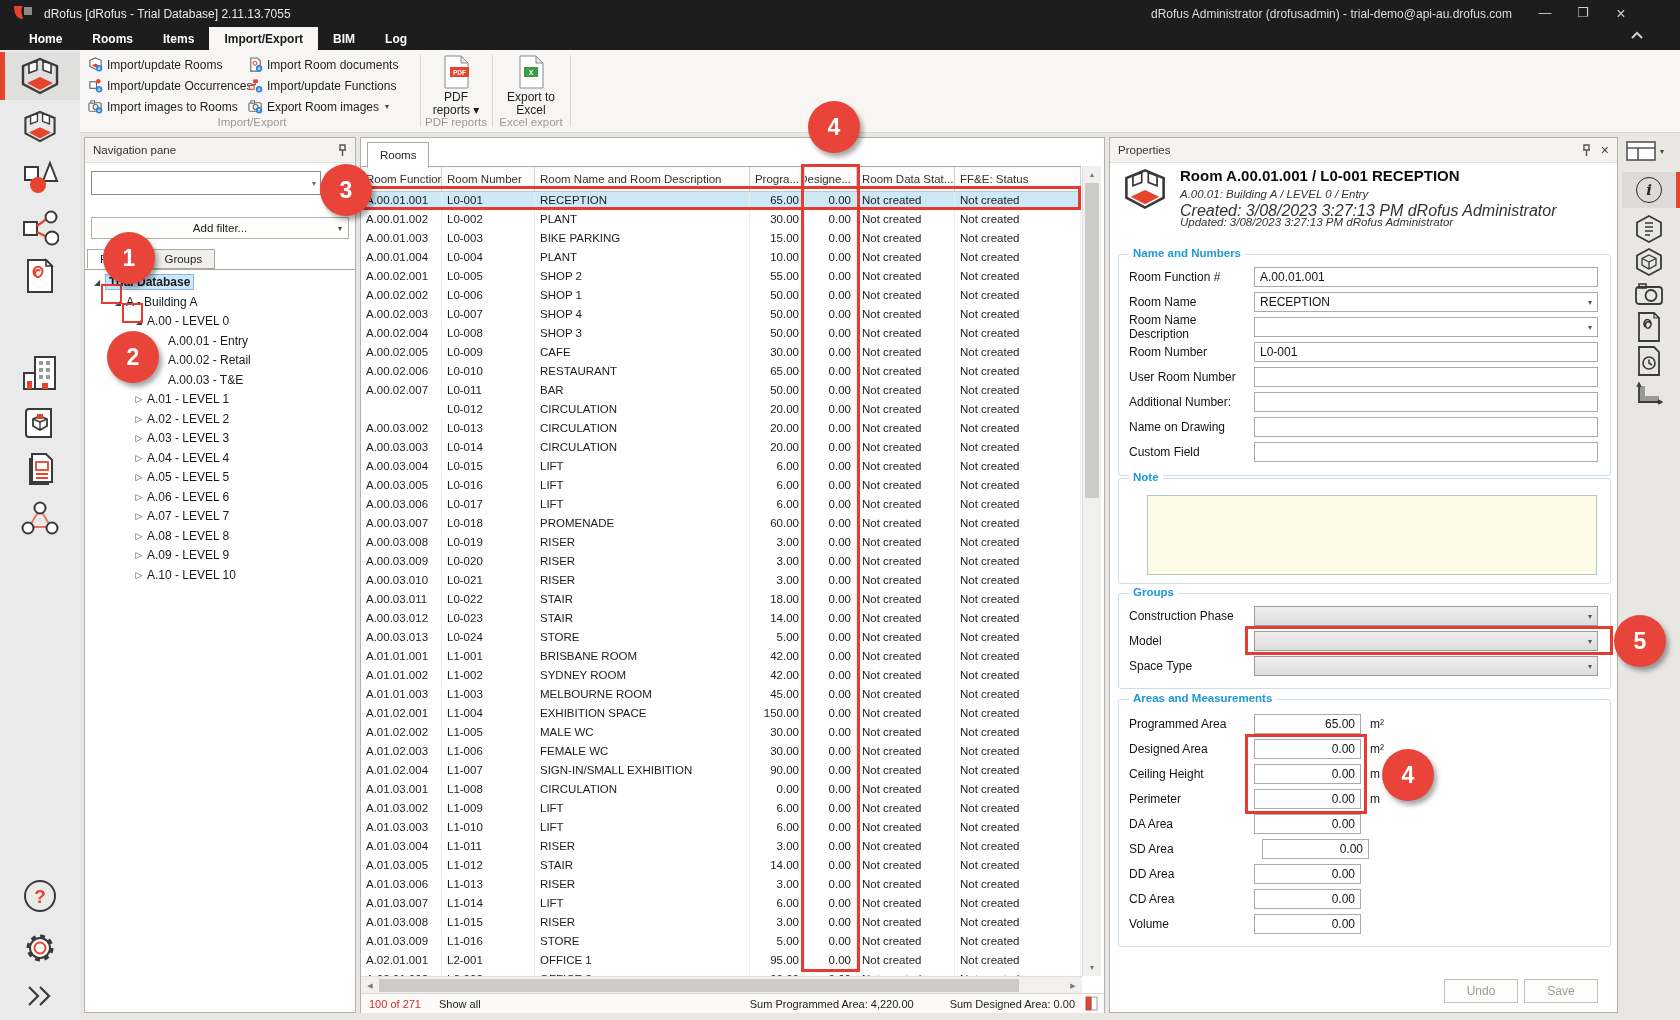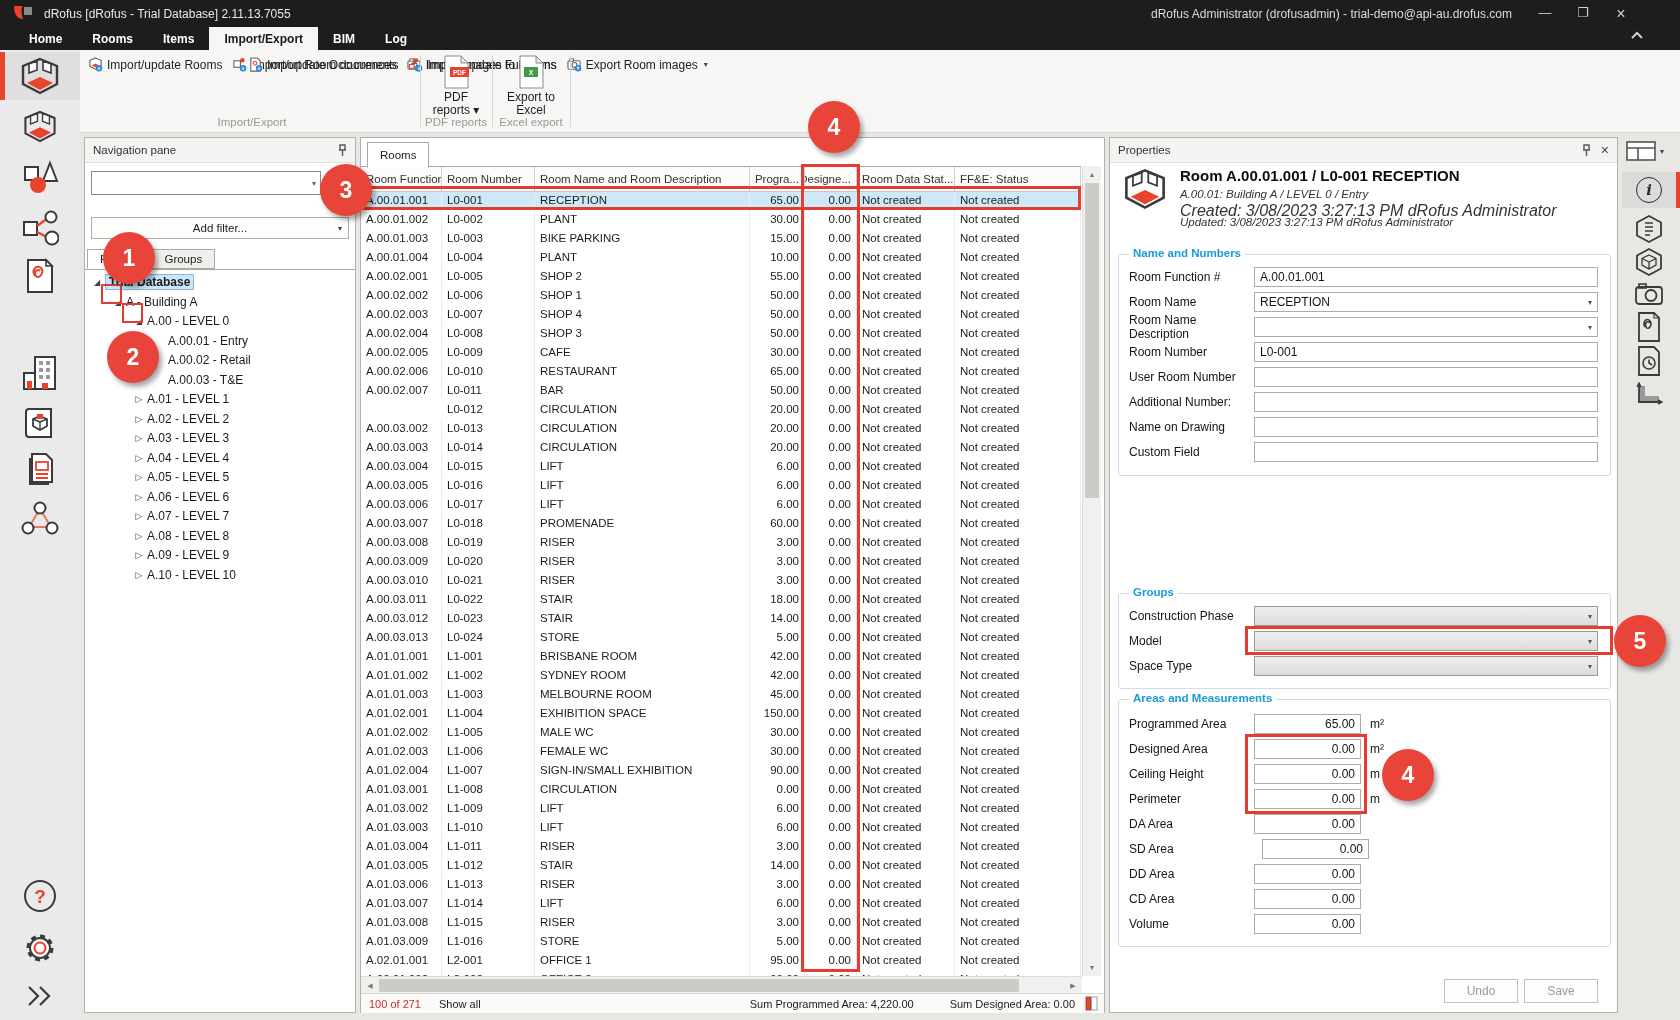--- a/index.html
+++ b/index.html
@@ -18,21 +18,21 @@
   .win-btn{width:14px;text-align:center;font-size:13px;cursor:default;}
   
   .tabbar{position:absolute;left:0;top:27px;width:1680px;height:23px;background:#1d1d1d;
           display:flex;align-items:stretch;padding-left:14px;box-sizing:border-box;z-index:5;}
   .menu-tab{color:#fff;font-size:12px;font-weight:bold;padding:0 15px;display:flex;align-items:center;}
   .menu-tab.active{background:#f7f6f4;color:#1a1a1a;}
   .ribbon-collapse{position:absolute;right:36px;top:31px;z-index:6;}
   
   .ribbon{position:absolute;left:80px;top:50px;width:1600px;height:83px;background:#f7f6f4;
           border-bottom:1px solid #d8d6d2;box-sizing:border-box;z-index:4;}
-  .rb-col{position:absolute;top:5px;display:flex;flex-direction:row;gap:2px;}
+  .rb-col{position:absolute;top:5px;display:flex;flex-direction:column;gap:2px;}
   .rb-colA{left:4px;} .rb-colB{left:164px;}
   .rb-btn{display:flex;align-items:center;gap:4px;height:19px;font-size:12px;color:#1e1e1e;padding:0 4px;}
   .rb-btn .ic{width:15px;height:15px;}
   .rb-caret{font-size:8px;color:#444;margin-left:2px;}
   .rb-sep{position:absolute;top:5px;height:72px;width:1px;background:#d7d5d1;}
   .rb-big{position:absolute;top:5px;width:64px;display:flex;flex-direction:column;align-items:center;}
   .rb-big .bigic{width:30px;height:34px;margin-bottom:2px;}
   .rb-big .l1,.rb-big .l2{font-size:12px;color:#1e1e1e;line-height:13px;text-align:center;}
   .rb-grouplabel{position:absolute;top:66px;font-size:11.5px;color:#9a9894;text-align:center;}
   
@@ -898,20 +898,24 @@
           <span></span>
         </div>
       </div>
       <div class="frow" style="top: 187px;">
         <span class="lbl">Custom Field</span>
         <div class="ctl">
           <span></span>
         </div>
       </div>
     </div>
+  <div class="fs" id="fs-note" style="top:340px;height:106px">
+    <span class="fs-legend">Note</span>
+    <div class="note-area"></div>
+  </div>
   <div class="fs" id="fs-groups" style="top:455px;height:96px">
     <span class="fs-legend">Groups</span>
   <div class="frow" style="top: 12px;">
         <span class="lbl">Construction Phase</span>
         <div class="ctl gray">
           <span></span>
           <span class="caret">▾</span>
         </div>
       </div>
       <div class="frow" style="top: 37px;">

